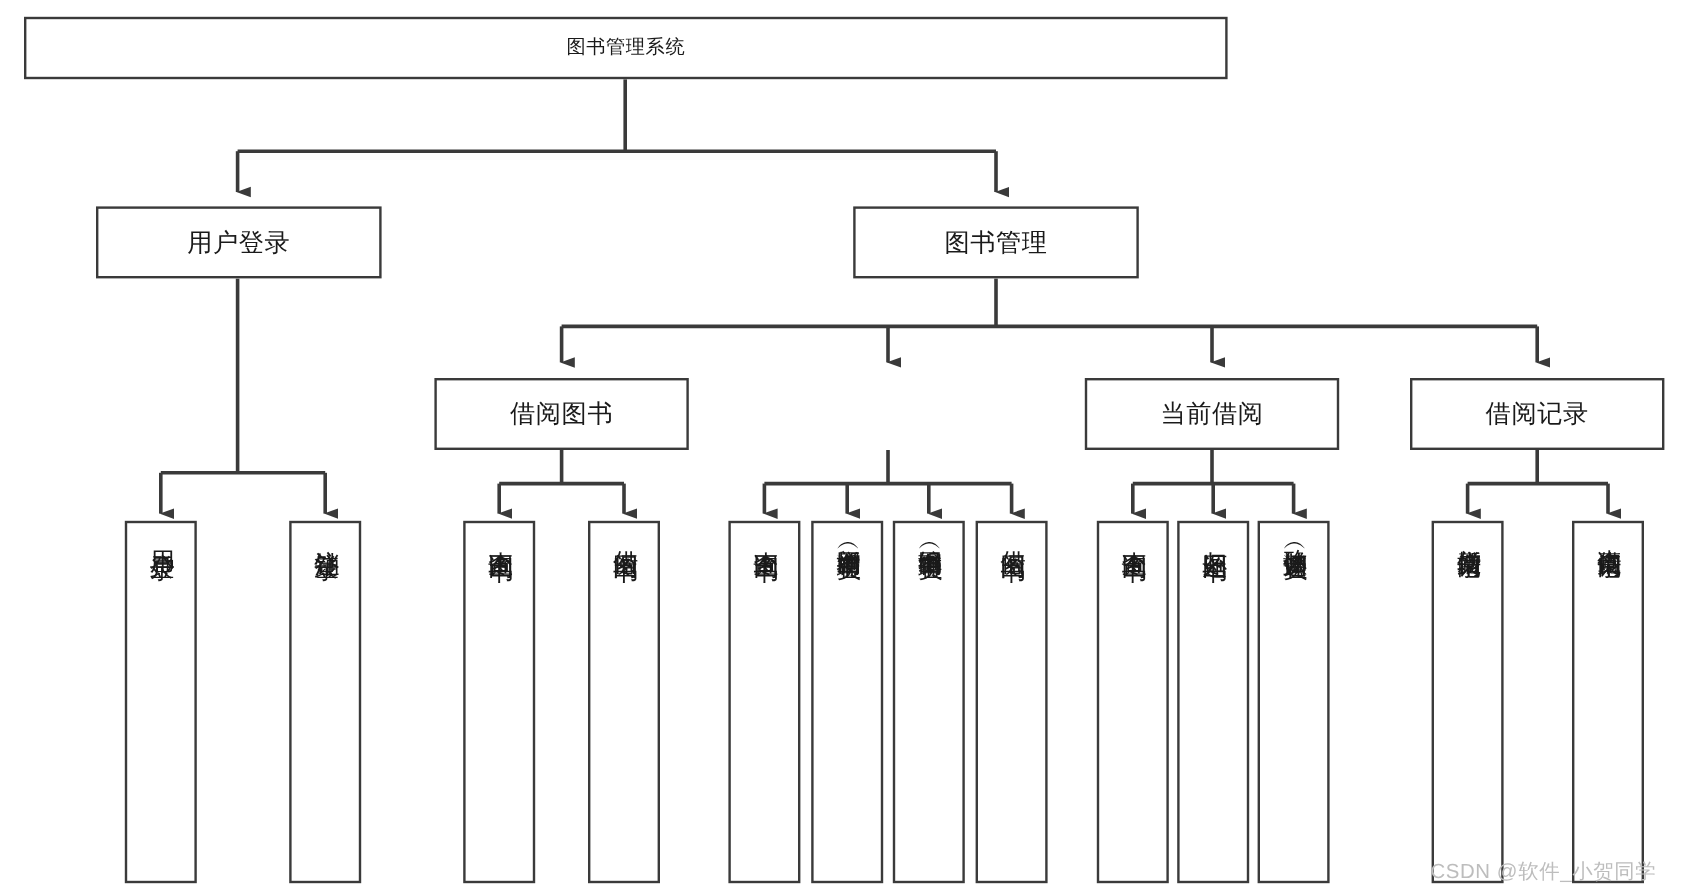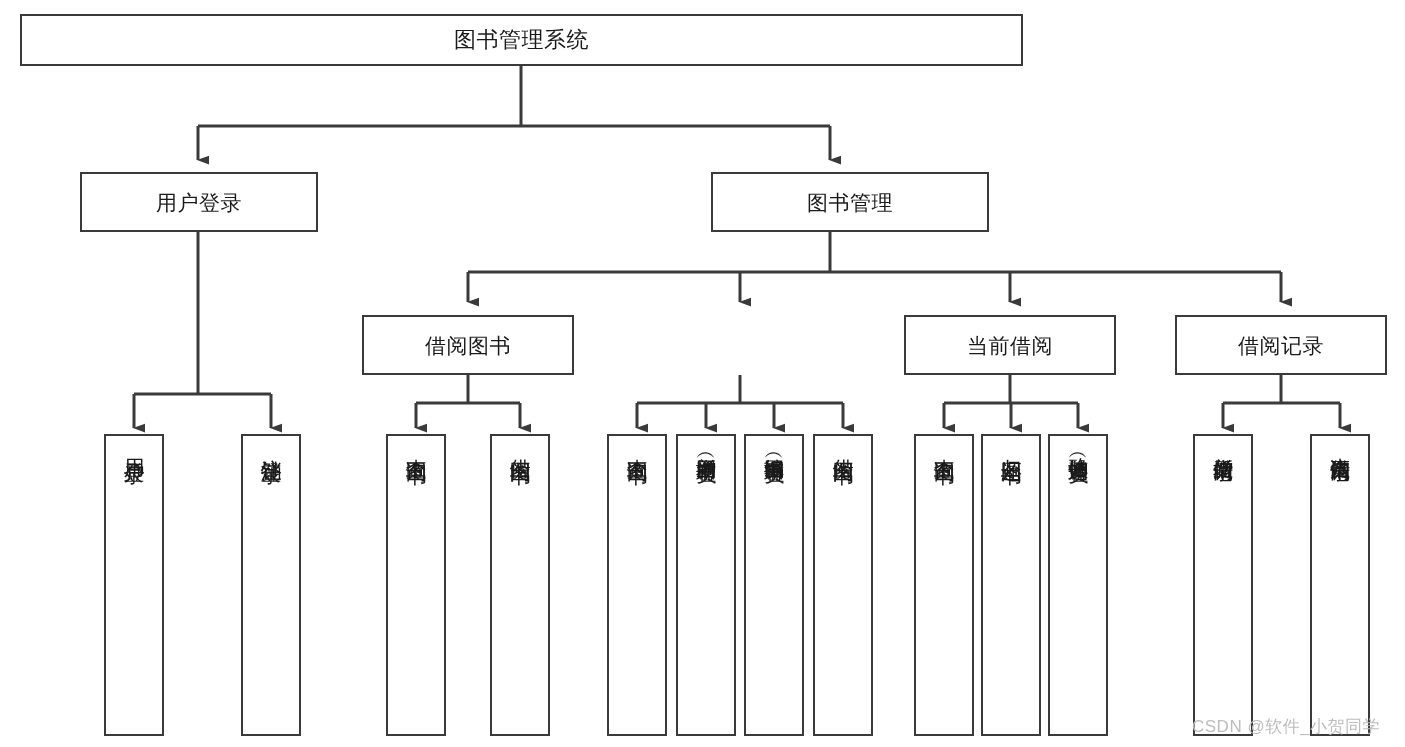--- a/index.html
+++ b/index.html
@@ -23,21 +23,21 @@
     color:#1a1a1a;
     z-index:2;
   }
   .node .lbl{
     display:block;
     white-space:nowrap;
     letter-spacing:0.5px;
   }
   
   .node.h .lbl{font-size:21px;line-height:1;}
-  .node.root .lbl{font-size:22px;}
+  .node.root .lbl{font-size:16px;}
   
   .node.v{
     align-items:flex-start;
     justify-content:center;
     padding-top:6px;
   }
   .node.v .lbl{
     writing-mode:vertical-rl;
     text-orientation:upright;
     font-size:21px;
@@ -111,21 +111,21 @@
     </g>
   </svg>
 
   <div class="node h root" style="left:20px;top:14px;width:1003px;height:52px;">
     <span class="lbl">图书管理系统</span>
   </div>
 
   <div class="node h" style="left:80px;top:172px;width:238px;height:60px;">
     <span class="lbl">用户登录</span>
   </div>
-  <div class="node h" style="left:711px;top:172px;width:278px;height:60px;">
+  <div class="node h" style="left:711px;top:172px;width:238px;height:60px;">
     <span class="lbl">图书管理</span>
   </div>
 
   <div class="node h" style="left:362px;top:315px;width:212px;height:60px;">
     <span class="lbl">借阅图书</span>
   </div>
   <div class="node h" style="left:1175px;top:315px;width:212px;height:60px;">
     <span class="lbl">借阅记录</span>
   </div>
   <div class="node h" style="left:904px;top:315px;width:212px;height:60px;">

